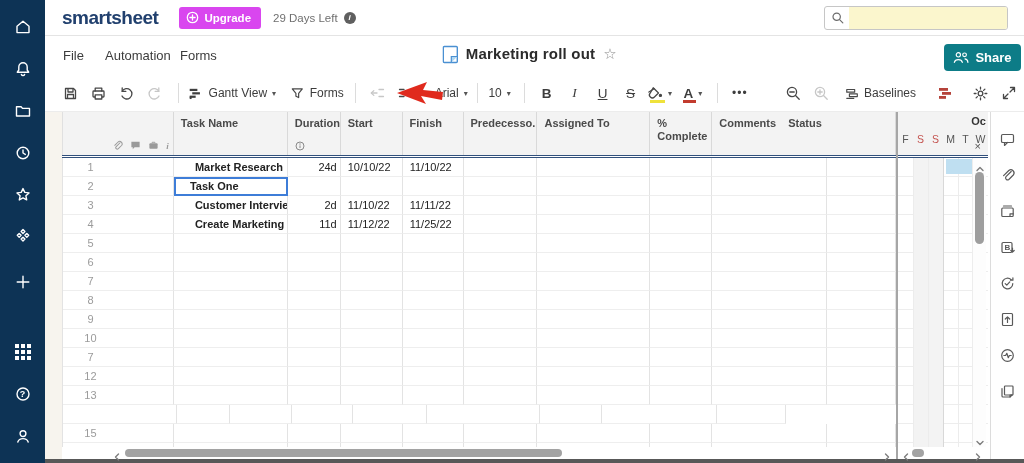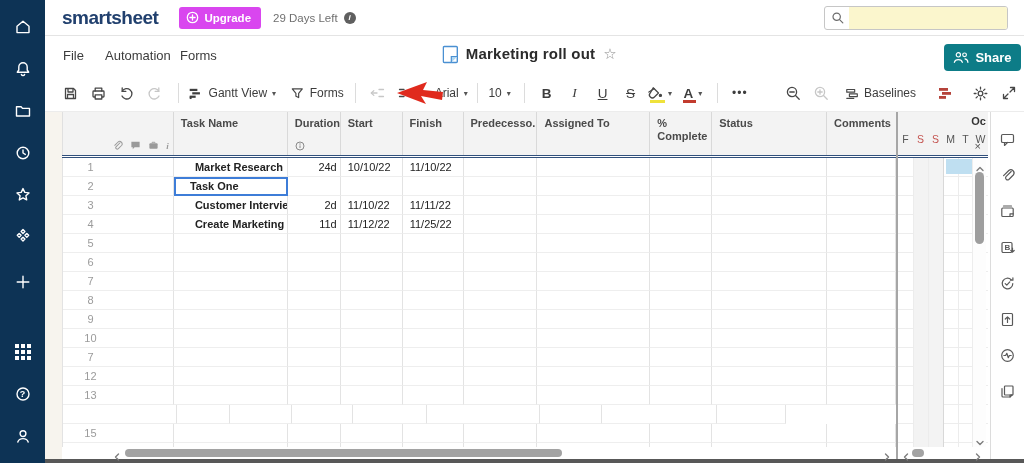--- a/index.html
+++ b/index.html
@@ -388,22 +388,22 @@
             <circle cx="5" cy="5" r="4" fill="none" stroke="#8a8a8a"></circle>
             <path d="M5 4.4 V7" stroke="#8a8a8a"></path>
             <circle cx="5" cy="3" r="0.7" fill="#8a8a8a"></circle>
           </svg>
       </div>
       <div class="hc nowrap" style="width:62px">Start</div>
       <div class="hc nowrap" style="width:61px">Finish</div>
       <div class="hc nowrap" style="width:74px">Predecesso...</div>
       <div class="hc nowrap" style="width:113px">Assigned To</div>
       <div class="hc" style="width:62px">% Complete</div>
+      <div class="hc nowrap" style="width:69px;border-right:none">Comments</div>
       <div class="hc nowrap" style="width:115px">Status</div>
-      <div class="hc nowrap" style="width:69px;border-right:none">Comments</div>
     </div>
 
     <div class="gantt-hdr">
       <span class="gantt-month">Oc</span>
       <div class="gantt-dayrow">
           <span class="day" style="left: 0px;">F</span>
           <span class="day wkend" style="left: 15px;">S</span>
           <span class="day wkend" style="left: 30px;">S</span>
           <span class="day" style="left: 45px;">M</span>
           <span class="day" style="left: 60px;">T</span>

